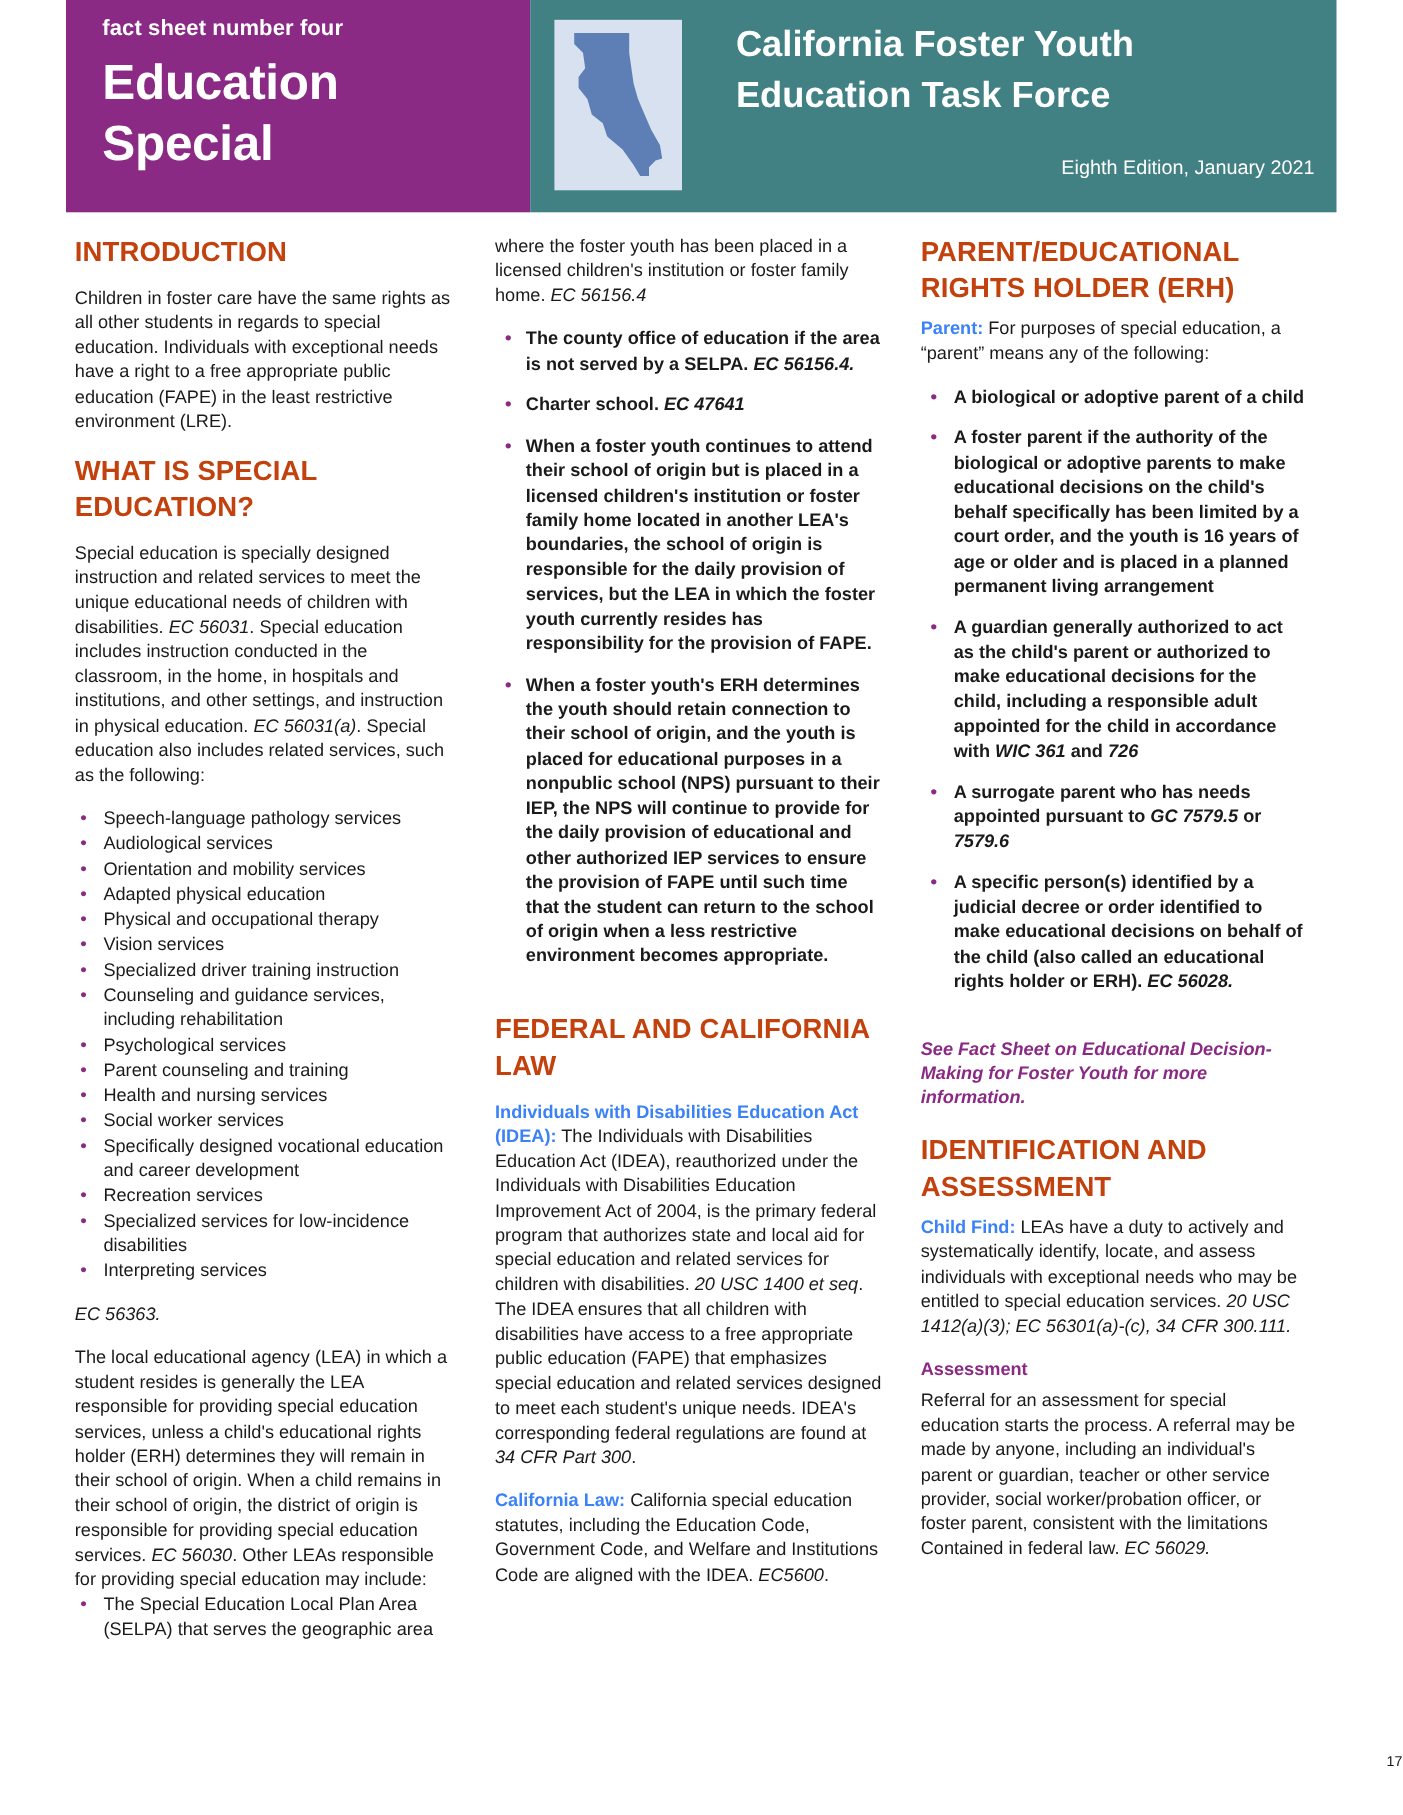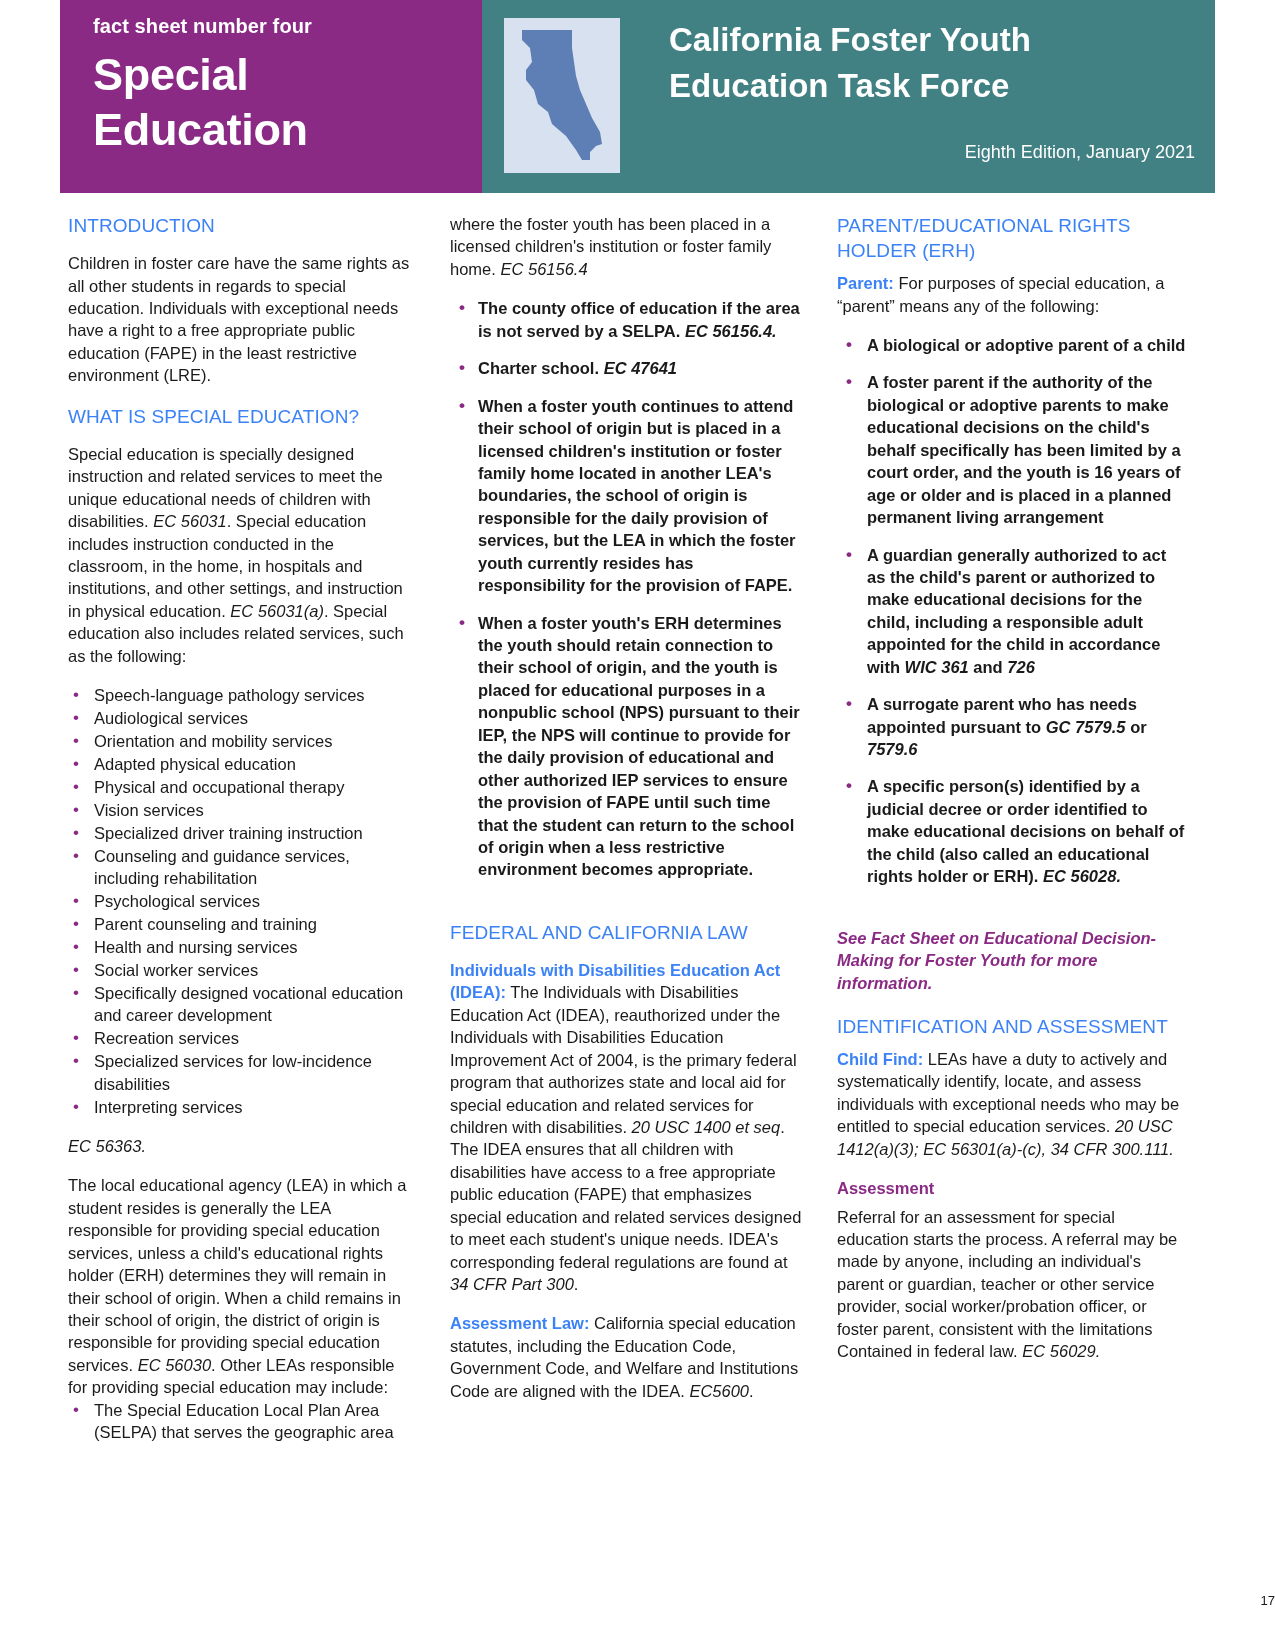--- a/index.html
+++ b/index.html
@@ -91,23 +91,23 @@
   }
   .col {
     width: 348px;
     box-sizing: border-box;
   }
   .col-1 { padding-left: 8px; width: 358px;}
   .col-2 { width: 355px; }
   .col-3 { width: 350px; }
 
   h2.sec {
-    color: #3b82f6;
-    font-size: 19px;
-    font-weight: normal;
+    color: #c2410c;
+    font-size: 25px;
+    font-weight: bold;
     margin: 0 0 14px 0;
     line-height: 1.32;
     letter-spacing: 0.1px;
   }
   h2.sec.tight { margin-bottom: 9px; }
   h3.sub {
     color: #8a2a84;
     font-size: 16.5px;
     font-weight: bold;
     margin: 0 0 6px 0;
@@ -174,22 +174,22 @@
   .spacer-md { height: 22px; }
 </style>
 </head>
 <body>
 
 <div class="page">
 
   <div class="header">
     <div class="header-left">
       <div class="factsheet-kicker">fact sheet number four</div>
+      <div class="factsheet-title">Education</div>
       <div class="factsheet-title">Special</div>
-      <div class="factsheet-title">Education</div>
     </div>
     <div class="header-right">
       <div class="ca-logo-box">
         <svg width="116" height="155" viewBox="0 0 116 155" xmlns="http://www.w3.org/2000/svg">
           <polygon fill="#5d7fb5" points="18,12 18,22 26,30 28,44 22,52 22,62 30,72 34,86 44,94 48,106 62,118 72,132 78,142 86,142 86,134 92,128 98,126 96,114 88,100 82,86 76,72 72,58 70,44 68,30 68,12"></polygon>
         </svg>
       </div>
       <div class="org-title">California Foster Youth Education Task Force</div>
       <div class="edition">Eighth Edition, January 2021</div>
     </div>
@@ -249,21 +249,21 @@
 
       <div class="spacer-md"></div>
 
       <h2 class="sec">FEDERAL AND CALIFORNIA LAW</h2>
 
       <p>
         <span class="lead">Individuals with Disabilities Education Act (IDEA):</span><span> The Individuals with Disabilities Education Act (IDEA), reauthorized under the Individuals with Disabilities Education Improvement Act of 2004, is the primary federal program that authorizes state and local aid for special education and related services for children with disabilities. </span><em>20 USC 1400 et seq</em><span>. The IDEA ensures that all children with disabilities have access to a free appropriate public education (FAPE) that emphasizes special education and related services designed to meet each student's unique needs. IDEA's corresponding federal regulations are found at </span><em>34 CFR Part 300</em><span>.</span>
       </p>
 
       <p>
-        <span class="lead">Assessment Law:</span><span> California special education statutes, including the Education Code, Government Code, and Welfare and Institutions Code are aligned with the IDEA. </span><em>EC5600</em><span>.</span>
+        <span class="lead">California Law:</span><span> California special education statutes, including the Education Code, Government Code, and Welfare and Institutions Code are aligned with the IDEA. </span><em>EC5600</em><span>.</span>
       </p>
     </div>
 
     <div class="col col-3">
       <h2 class="sec tight">PARENT/EDUCATIONAL RIGHTS HOLDER (ERH)</h2>
 
       <p>
         <span class="lead">Parent:</span><span> For purposes of special education, a “parent” means any of the following:</span>
       </p>
 

